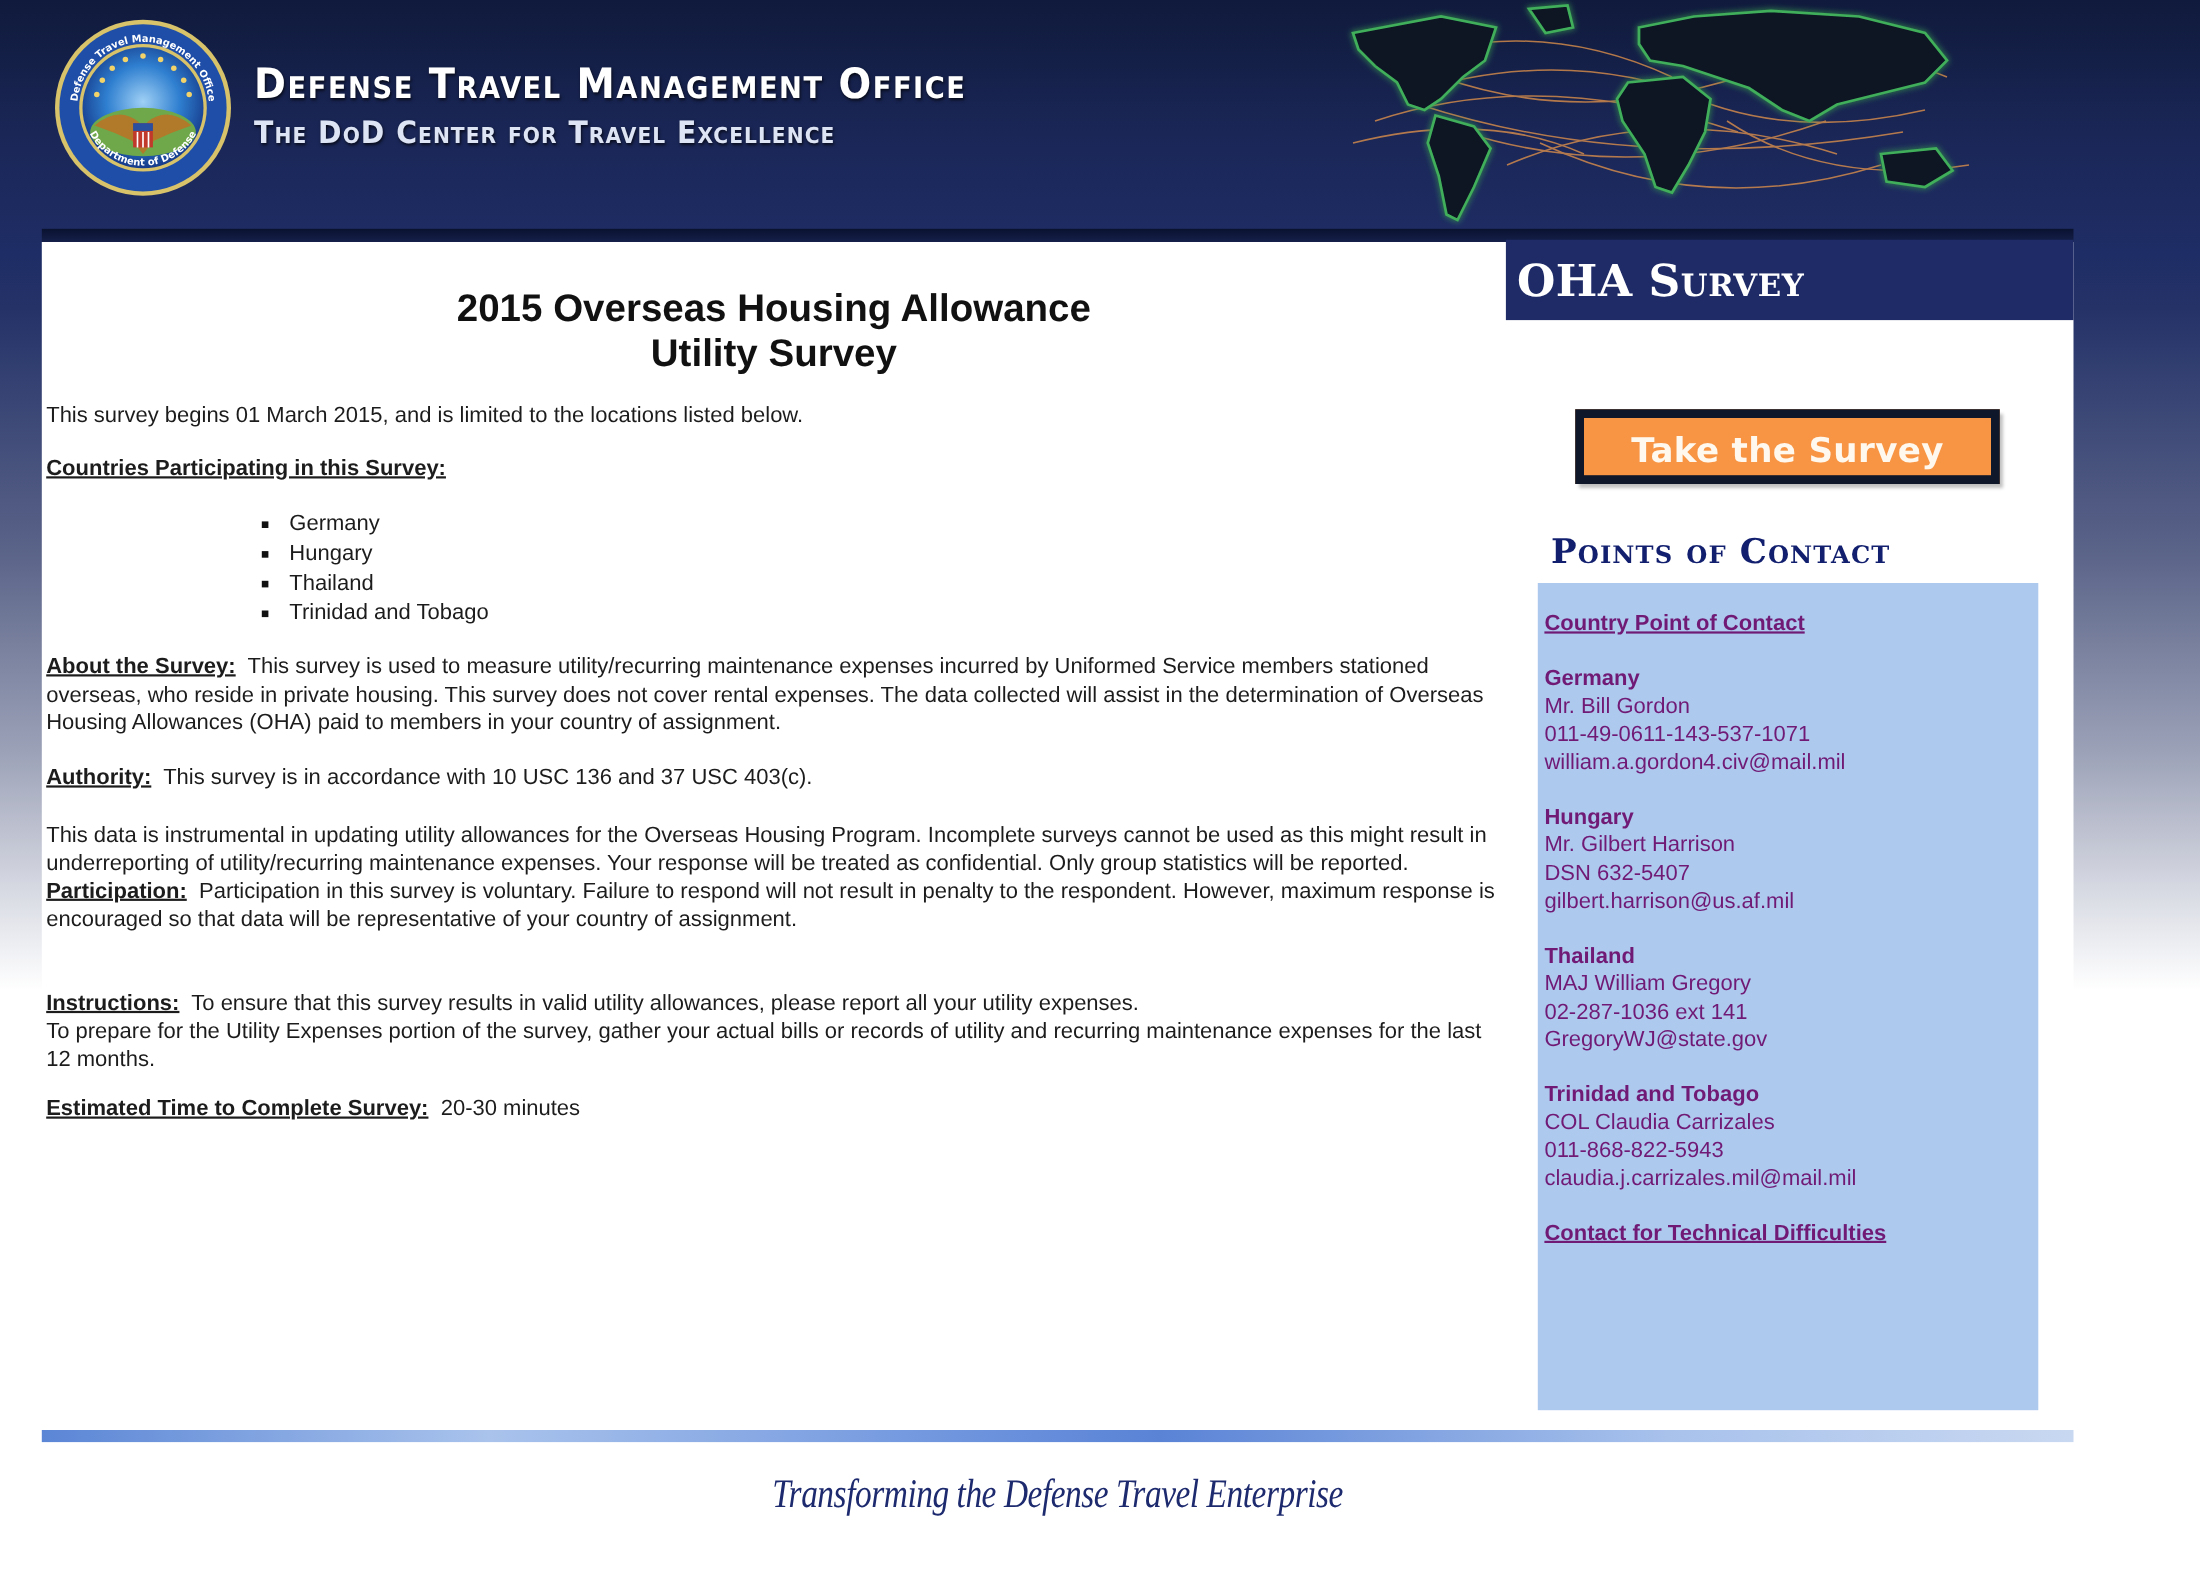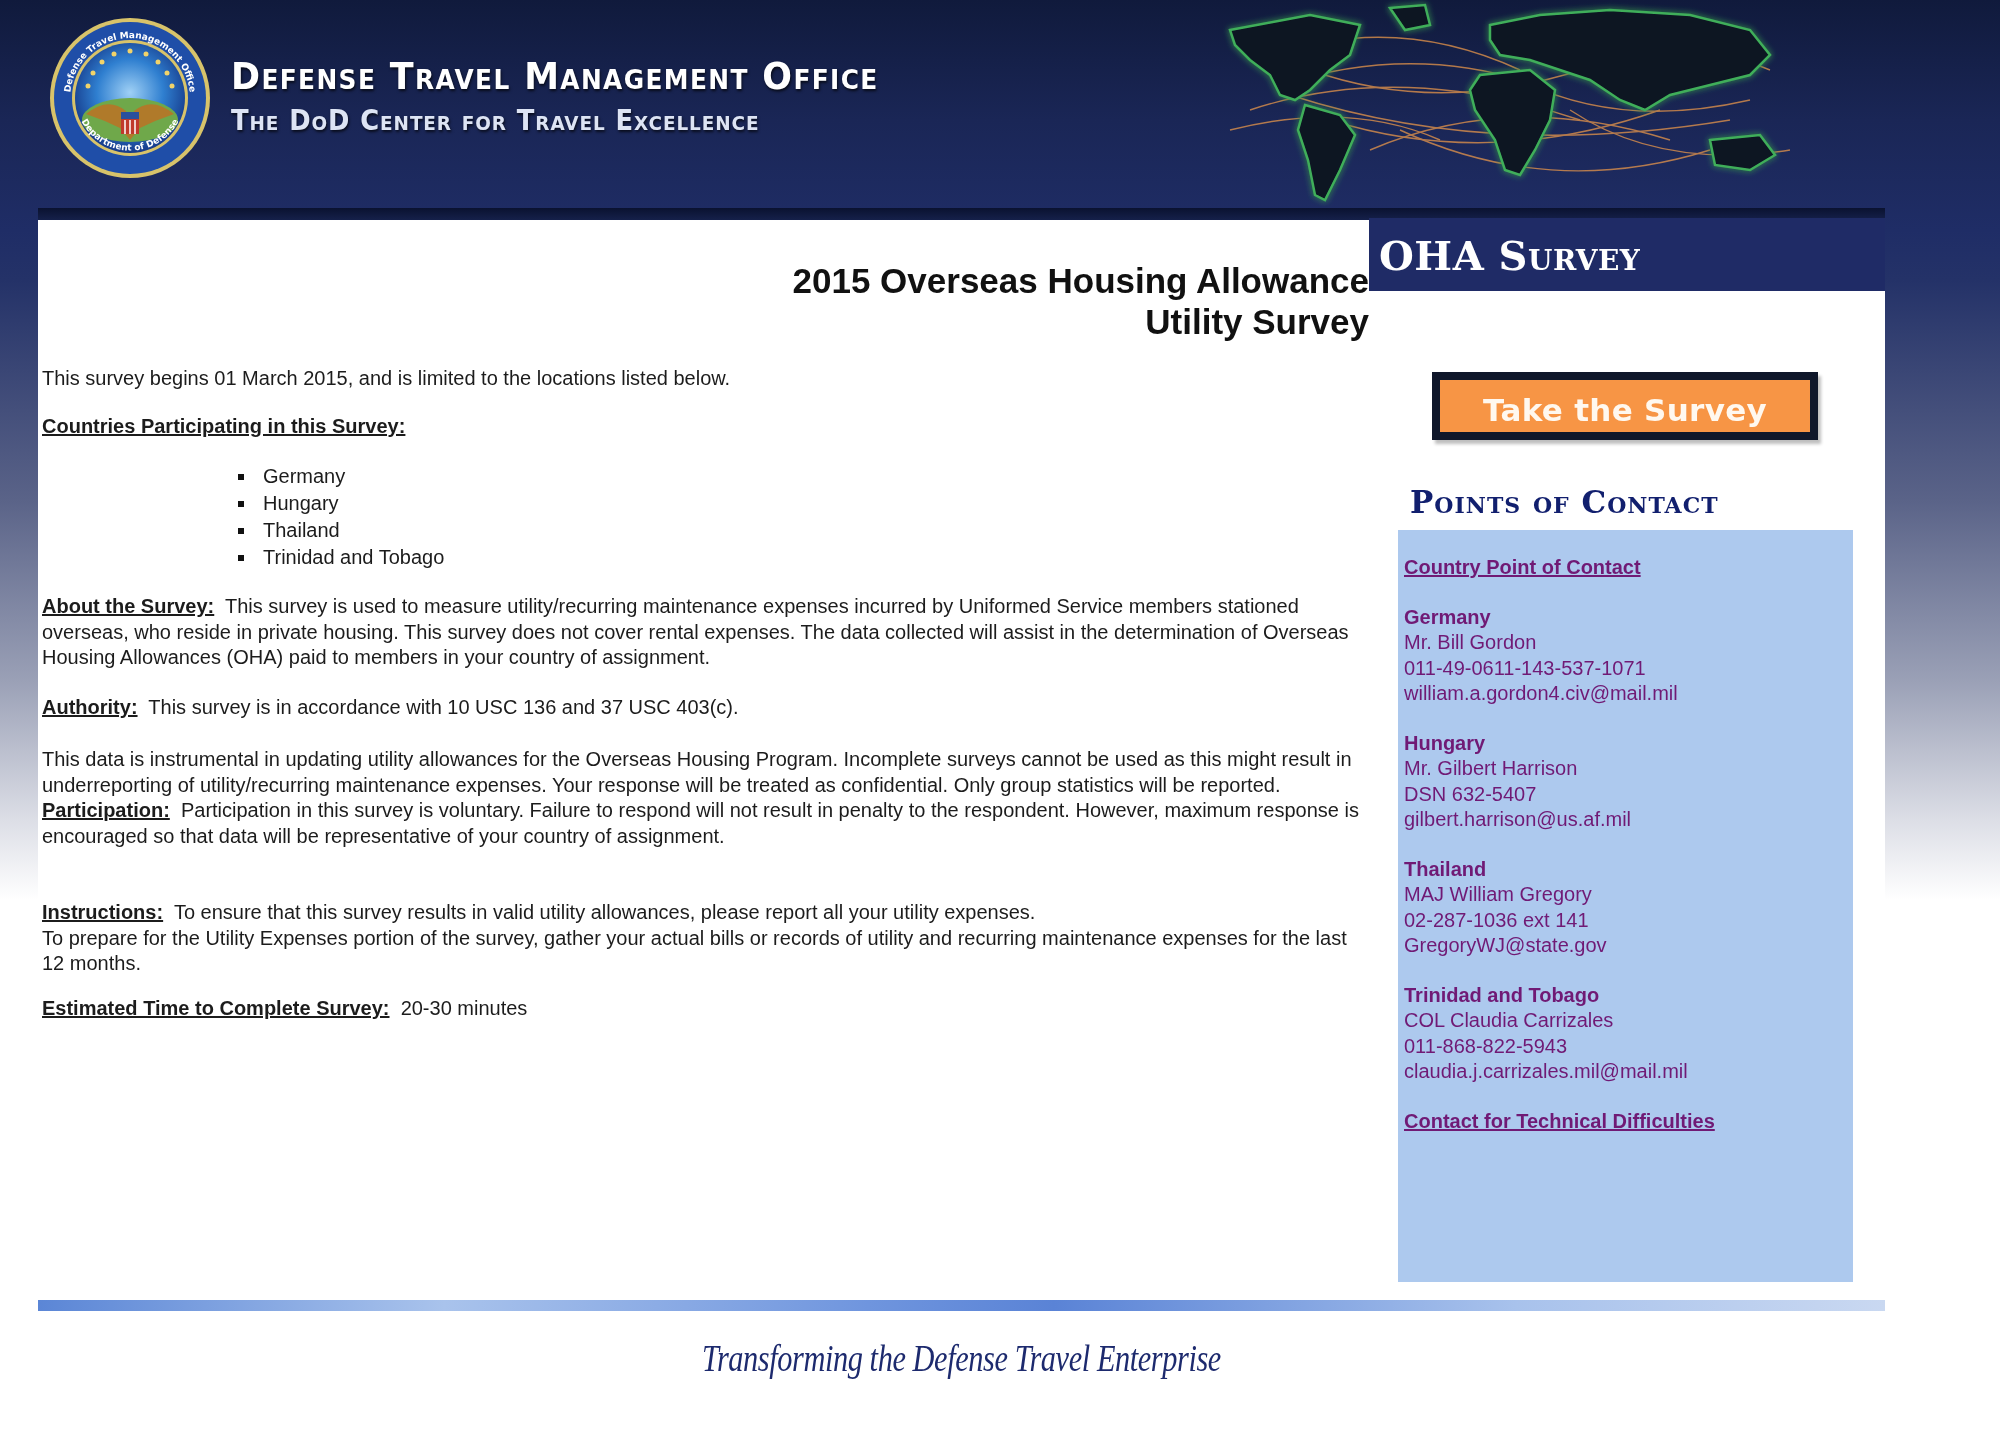--- a/index.html
+++ b/index.html
@@ -48,21 +48,21 @@
   .content {
     position: absolute; left: 38px; top: 220px; width: 1847px; height: 1072px;
     background: #ffffff;
   }
   .main-col {
     position: absolute; left: 0; top: 0; width: 1331px; height: 100%;
     padding: 0 0 0 4px;
     font-size: 20px; line-height: 25.5px; color: #1c1c1c;
   }
   .main-title {
-    position: absolute; left: 0; top: 40px; width: 1331px; text-align: right;
+    position: absolute; left: 0; top: 40px; width: 1331px; text-align: center;
     font-weight: bold; font-size: 35px; line-height: 41px; color: #111;
   }
   .main-title span { display: block; }
   .para { position: absolute; left: 4px; width: 1320px; }
   .label { font-weight: bold; text-decoration: underline; }
   .country-list {
     position: absolute; left: 225px; top: 243px; list-style: none;
   }
   .country-list li {
     position: relative; padding-left: 0; line-height: 27px; font-size: 20px;

